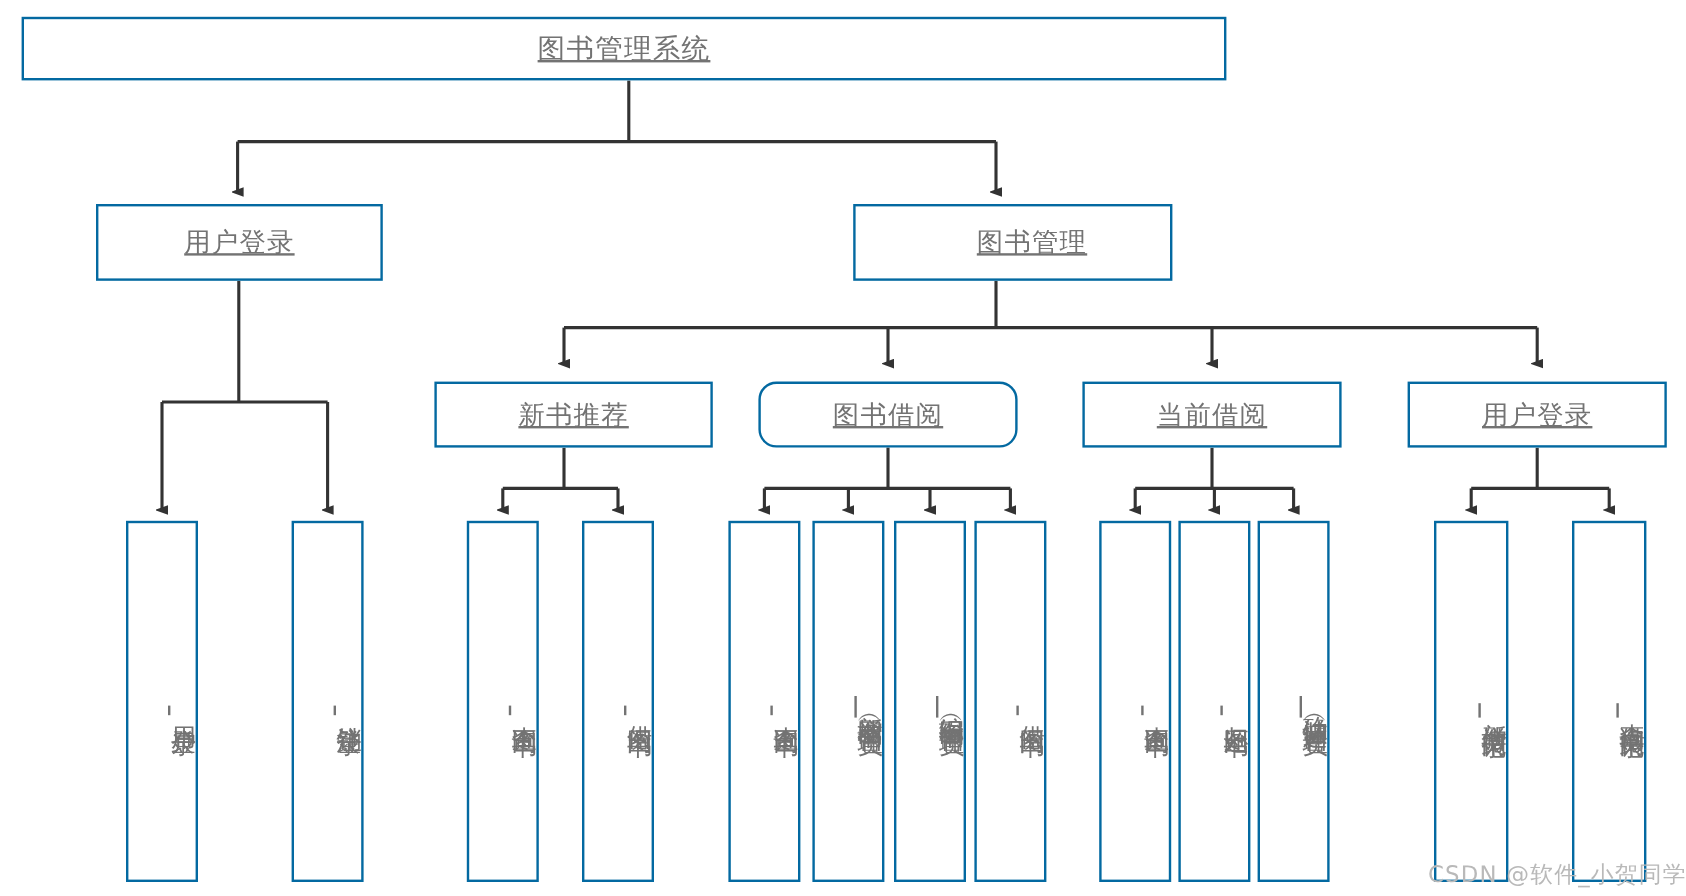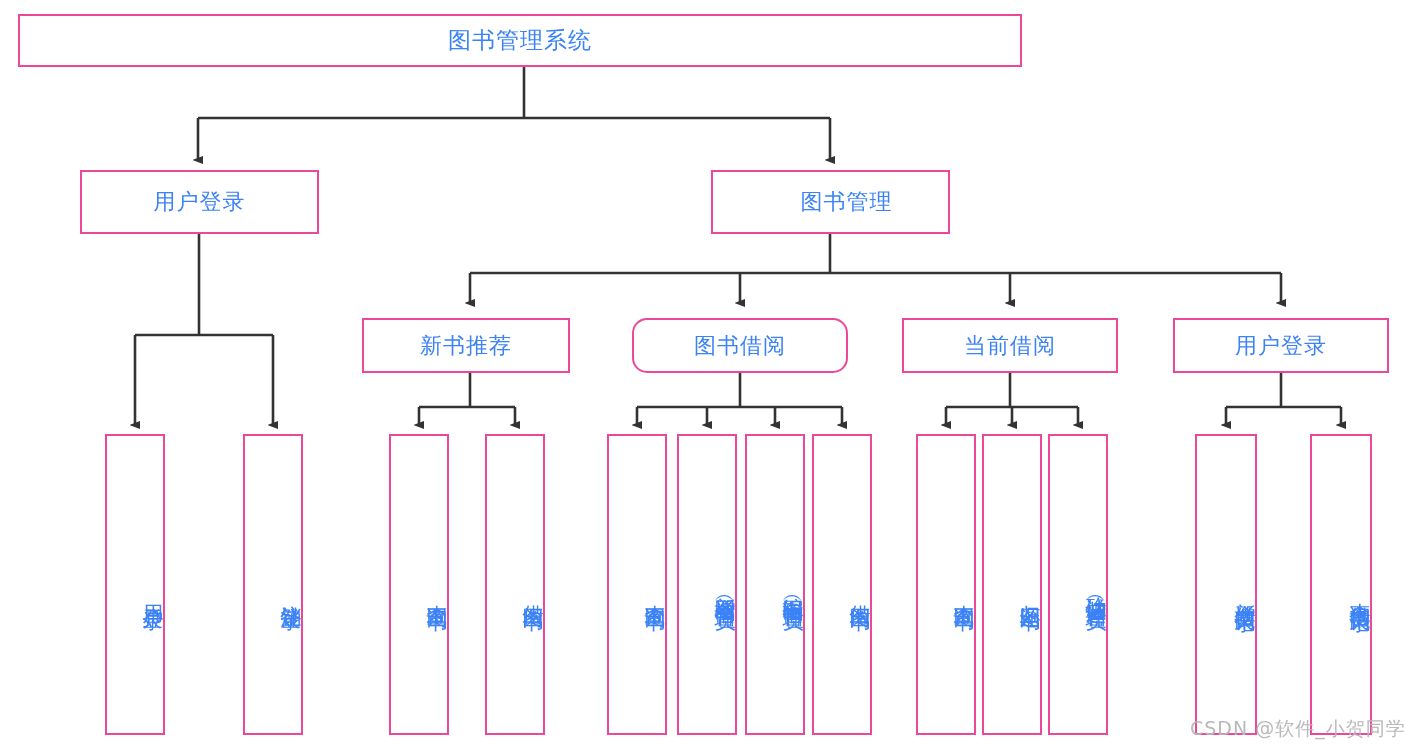--- a/index.html
+++ b/index.html
@@ -2,26 +2,27 @@
 <html><head>
 <meta charset="utf-8">
 <style>
   html,body{margin:0;padding:0;background:#ffffff;}
   body{font-family:"DejaVu Sans","Liberation Sans",sans-serif;}
   #canvas{position:relative;width:1405px;height:747px;background:#fff;overflow:hidden;}
   svg#wires{position:absolute;left:0;top:0;width:1405px;height:747px;}
   .node{
     position:absolute;
     box-sizing:border-box;
-    border:2px solid #ec4899;
+    border:2px solid #0369a1;
     background:#ffffff;
     display:flex;
     align-items:center;
     justify-content:center;
-    color:#3b82f6;
+    color:#737373;
+    text-decoration:underline;
   }
   .node.h{ font-size:22px; letter-spacing:1px; }
   .node.v{
     writing-mode:vertical-rl;
     text-orientation:upright;
     font-size:21px;
     letter-spacing:2px;
     align-items:flex-start;
     justify-content:center;
     padding-top:14px;
@@ -90,23 +91,23 @@
       <path d="M1226,407 L1341,407"></path>
       <path d="M1226,407 L1226,425" marker-end="url(#arrow)"></path>
       <path d="M1341,407 L1341,425" marker-end="url(#arrow)"></path>
     </g>
   </svg>
 
   <div class="node h" id="root-node" style="left:18px;top:14px;width:1004px;height:53px;">图书管理系统</div>
 
   <div class="node h" style="left:80px;top:170px;width:239px;height:64px;">用户登录</div>
 
-  <div class="node h" style="left:711px;top:170px;width:239px;height:64px;padding-left:32px;">图书管理</div>
+  <div class="node h" style="left:711px;top:170px;width:266px;height:64px;padding-left:32px;">图书管理</div>
 
-  <div class="node h" style="left:362px;top:318px;width:208px;height:55px;">新书推荐</div>
+  <div class="node h" style="left:362px;top:318px;width:232px;height:55px;">新书推荐</div>
 
   <div class="node h" style="left:632px;top:318px;width:216px;height:55px;border-radius:15px;">图书借阅</div>
 
   <div class="node h" style="left:902px;top:318px;width:216px;height:55px;">当前借阅</div>
 
   <div class="node h" style="left:1173px;top:318px;width:216px;height:55px;">用户登录</div>
 
   <div class="node v" style="left:105px;top:434px;width:60px;height:301px;">用户登录</div>
 
   <div class="node v" style="left:243px;top:434px;width:60px;height:301px;">注销登录</div>

